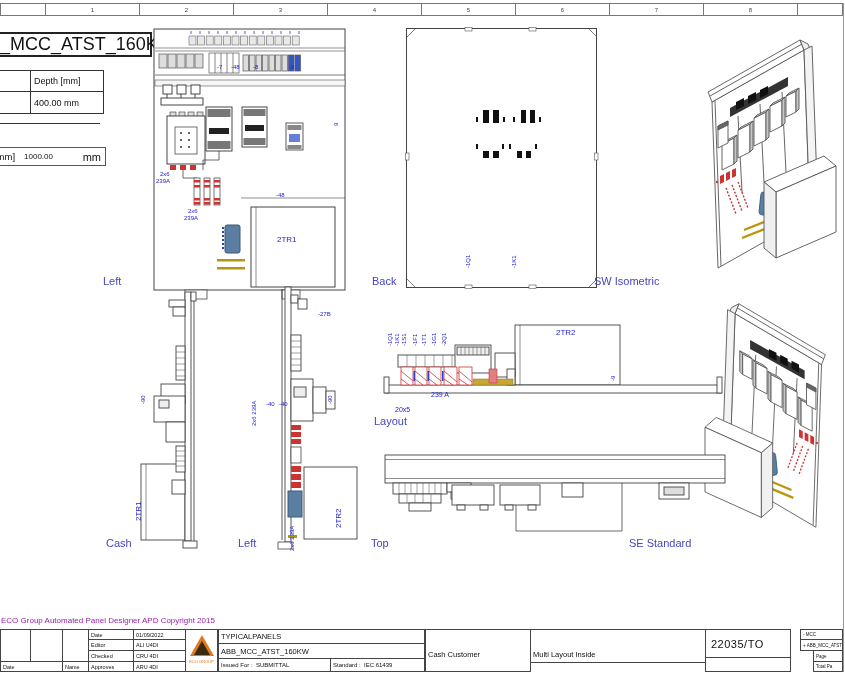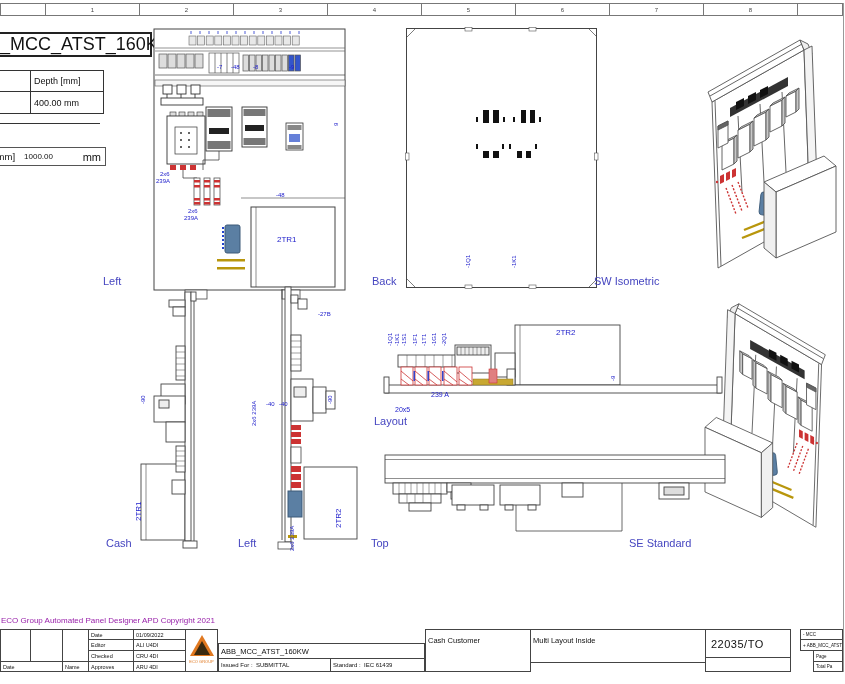--- a/index.html
+++ b/index.html
@@ -32,21 +32,21 @@
   .wunit{font-size:11px;margin-left:auto;padding-right:4px}
   
   .vlabel{color:#4545c0;font-size:11px;white-space:nowrap}
   .ann{position:absolute;color:#2222cc;line-height:1;white-space:pre}
   
   .copyright{position:absolute;left:1px;top:616px;font-size:8px;color:#9922aa;white-space:nowrap}
   
   .tblock{position:absolute;left:0;top:629px;width:843px;height:43px}
   .tb{position:absolute;border:1px solid #444;box-sizing:border-box;overflow:hidden;
       background:#fff;display:flex;align-items:center;padding:0 2px;white-space:nowrap}
-  .tb.top{align-items:flex-start;padding-top:6px}
+  .tb.top{align-items:flex-start;padding-top:20px}
   .t45{font-size:4.5px}.t55{font-size:5.5px}.t6{font-size:6px}.t75{font-size:7.5px}
   .docnum{font-size:11px;letter-spacing:0.5px}
   .logo-cell{position:absolute;border:1px solid #444;box-sizing:border-box;background:#fff}
   .logo-tri{position:absolute;left:4px;top:5px;width:0;height:0;
       border-left:12px solid transparent;border-right:12px solid transparent;
       border-bottom:21px solid #e07820}
   .logo-tri-in{position:absolute;left:8px;top:11px;width:0;height:0;
       border-left:8px solid transparent;border-right:8px solid transparent;
       border-bottom:14px solid #3a2a10}
   .logo-txt{position:absolute;left:0;top:29px;width:100%;text-align:center;
@@ -459,21 +459,21 @@
     <div class="ann" style="font-size: 6px; left: 418px; top: 340px; transform-origin: left bottom; transform: rotate(-90deg);">-1F1</div>
     <div class="ann" style="font-size: 6px; left: 427px; top: 340px; transform-origin: left bottom; transform: rotate(-90deg);">-1T1</div>
     <div class="ann" style="font-size: 6px; left: 437px; top: 340px; transform-origin: left bottom; transform: rotate(-90deg);">-1G1</div>
     <div class="ann" style="font-size: 6px; left: 447px; top: 340px; transform-origin: left bottom; transform: rotate(-90deg);">-2Q1</div>
     <div class="ann" style="font-size: 7px; left: 431px; top: 391px;">239 A</div>
     <div class="ann" style="font-size: 8px; left: 556px; top: 329px;">2TR2</div>
     <div class="ann" style="font-size: 6px; left: 616px; top: 375px; transform-origin: left bottom; transform: rotate(-90deg);">-9</div>
     <div class="ann" style="font-size: 7px; left: 395px; top: 406px;">20x5</div>
   </div>
 
-<div class="copyright">ECO Group Automated Panel Designer APD Copyright 2021</div>
+<div class="copyright">ECO Group Automated Panel Designer APD Copyright 2015</div>
 
 <div class="tblock">
   <div class="tb" style="left:0;top:0;width:31px;height:33px"></div>
   <div class="tb" style="left:30px;top:0;width:33px;height:33px"></div>
   <div class="tb" style="left:62px;top:0;width:27px;height:33px"></div>
   <div class="tb t55" style="left:0;top:32px;width:63px;height:11px">Date</div>
   <div class="tb t55" style="left:62px;top:32px;width:27px;height:11px">Name</div>
 
   <div class="tb t55" style="left:88px;top:0;width:46px;height:11px">Date</div>
   <div class="tb t55" style="left:133px;top:0;width:53px;height:11px">01/09/2022</div>
@@ -483,20 +483,21 @@
   <div class="tb t55" style="left:133px;top:21px;width:53px;height:12px">CRU 4DI</div>
   <div class="tb t55" style="left:88px;top:32px;width:46px;height:11px">Approves</div>
   <div class="tb t55" style="left:133px;top:32px;width:53px;height:11px">ARU 4DI</div>
 
   <div class="logo-cell" style="left:185px;top:0;width:33px;height:43px">
     <div class="logo-tri"></div>
     <div class="logo-tri-in"></div>
     <div class="logo-txt">ECO GROUP</div>
   </div>
 
+  <div class="tb t75" style="left:218px;top:0;width:207px;height:15px">TYPICALPANELS</div>
   <div class="tb t75" style="left:218px;top:14px;width:207px;height:16px">ABB_MCC_ATST_160KW</div>
   <div class="tb t6" style="left:218px;top:29px;width:113px;height:14px">
     <span>Issued For :</span>&nbsp;&nbsp;
     <span>SUBMITTAL</span>
   </div>
   <div class="tb t6" style="left:330px;top:29px;width:95px;height:14px">
     <span>Standard :</span>&nbsp;&nbsp;
     <span>IEC 61439</span>
   </div>
 

